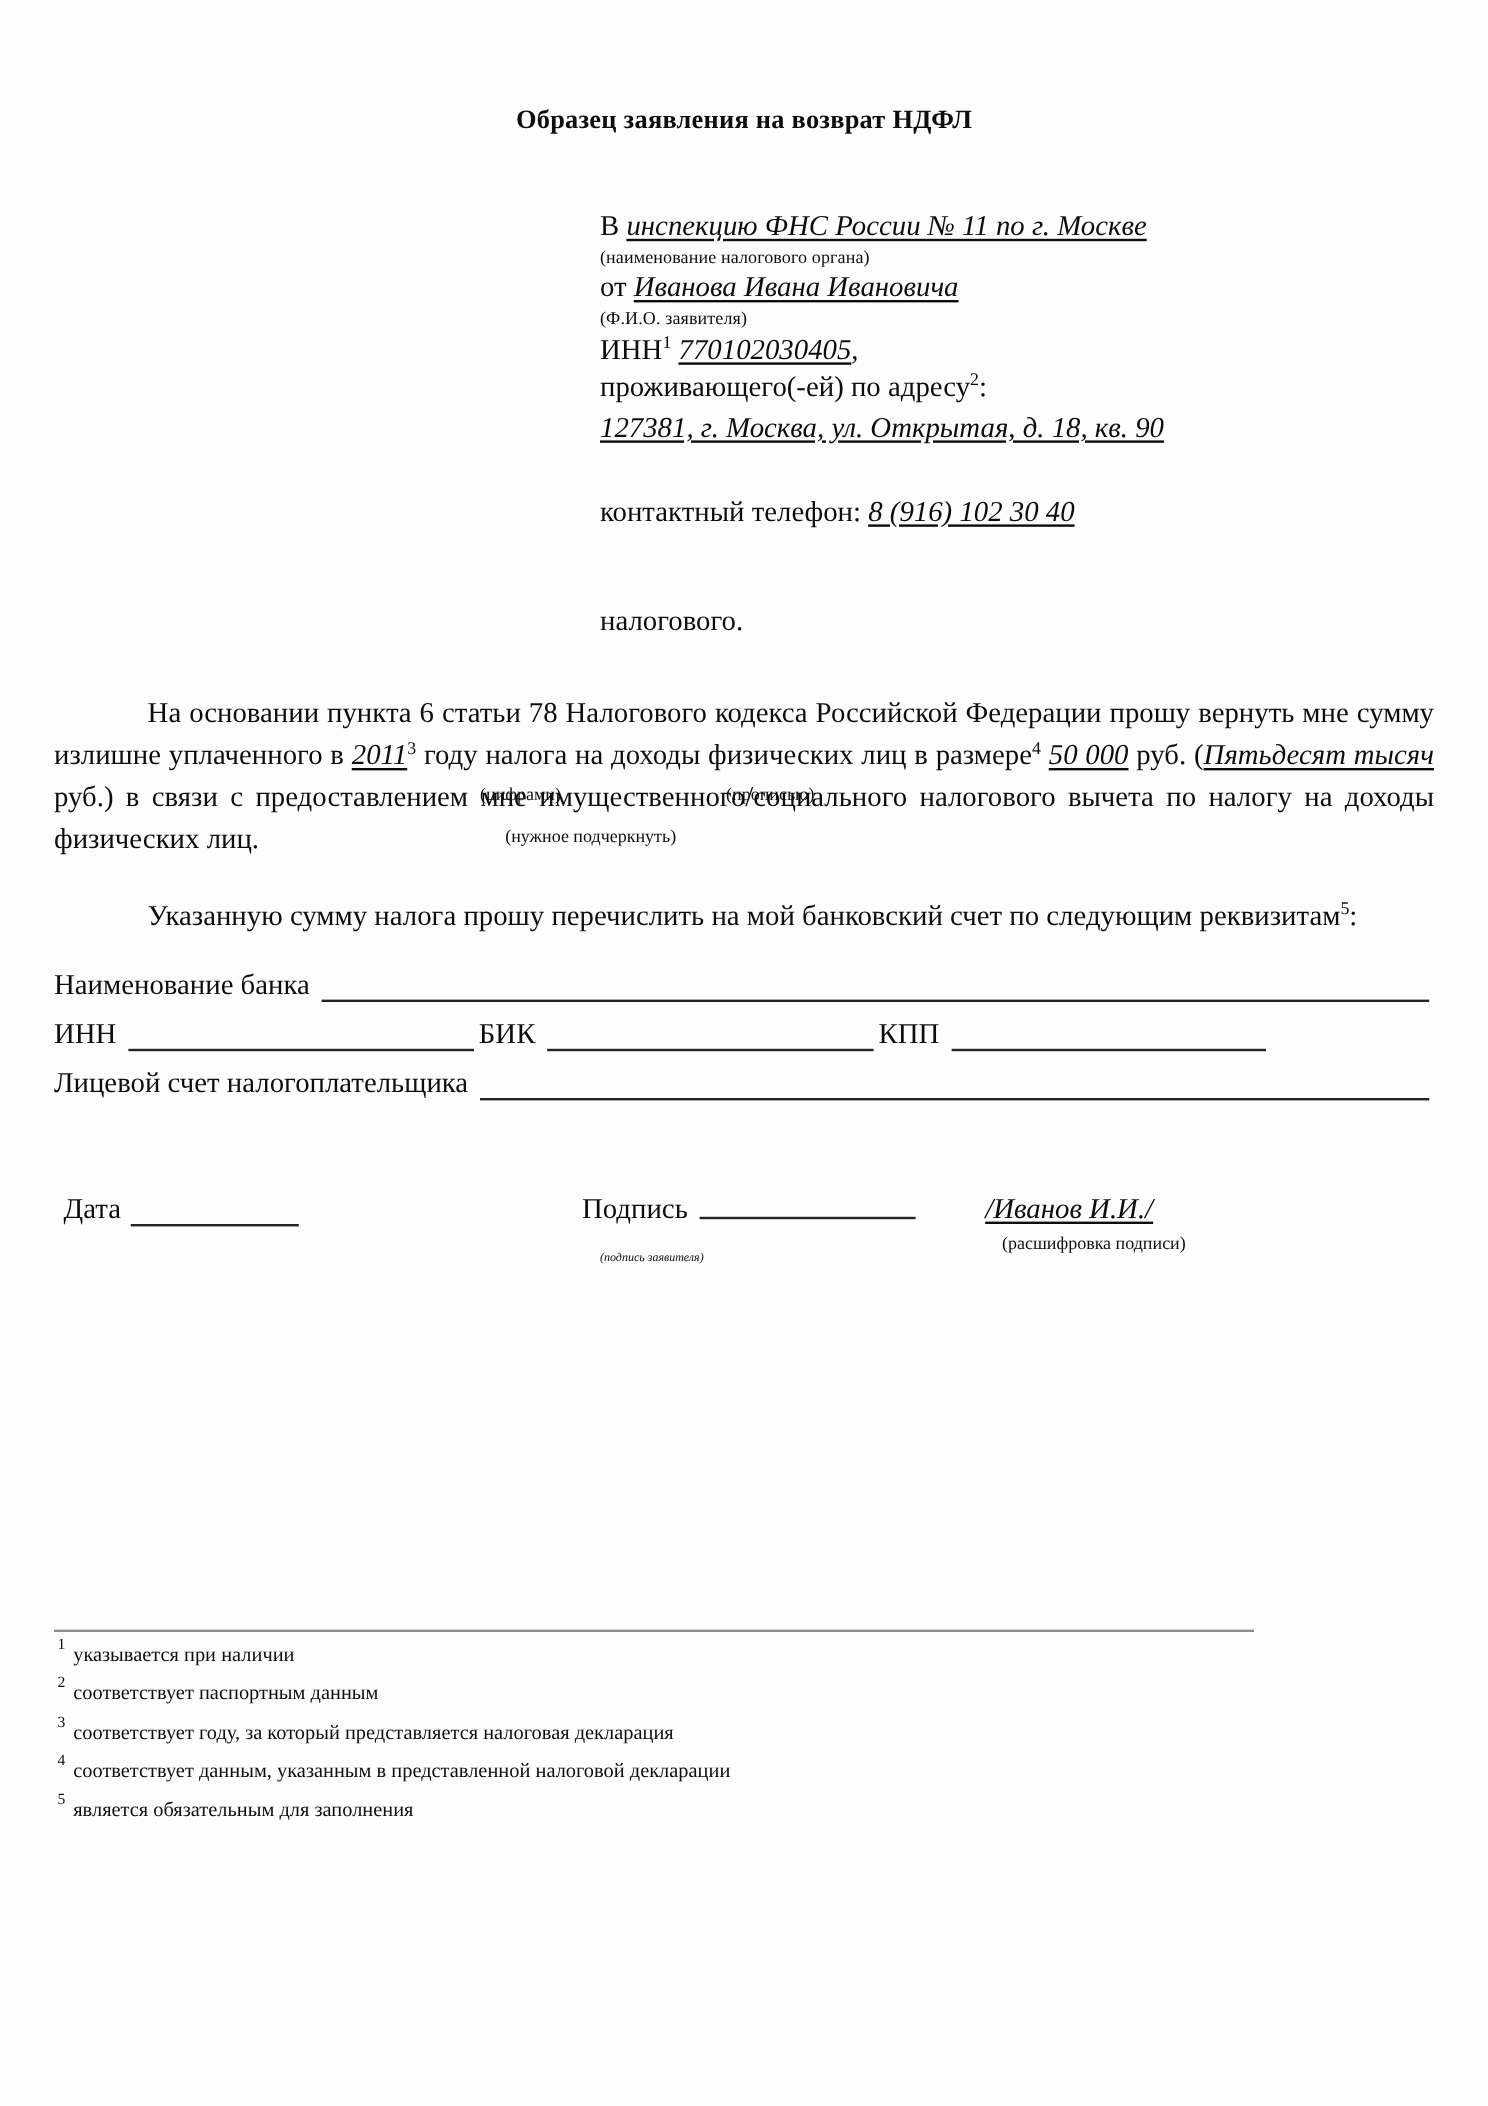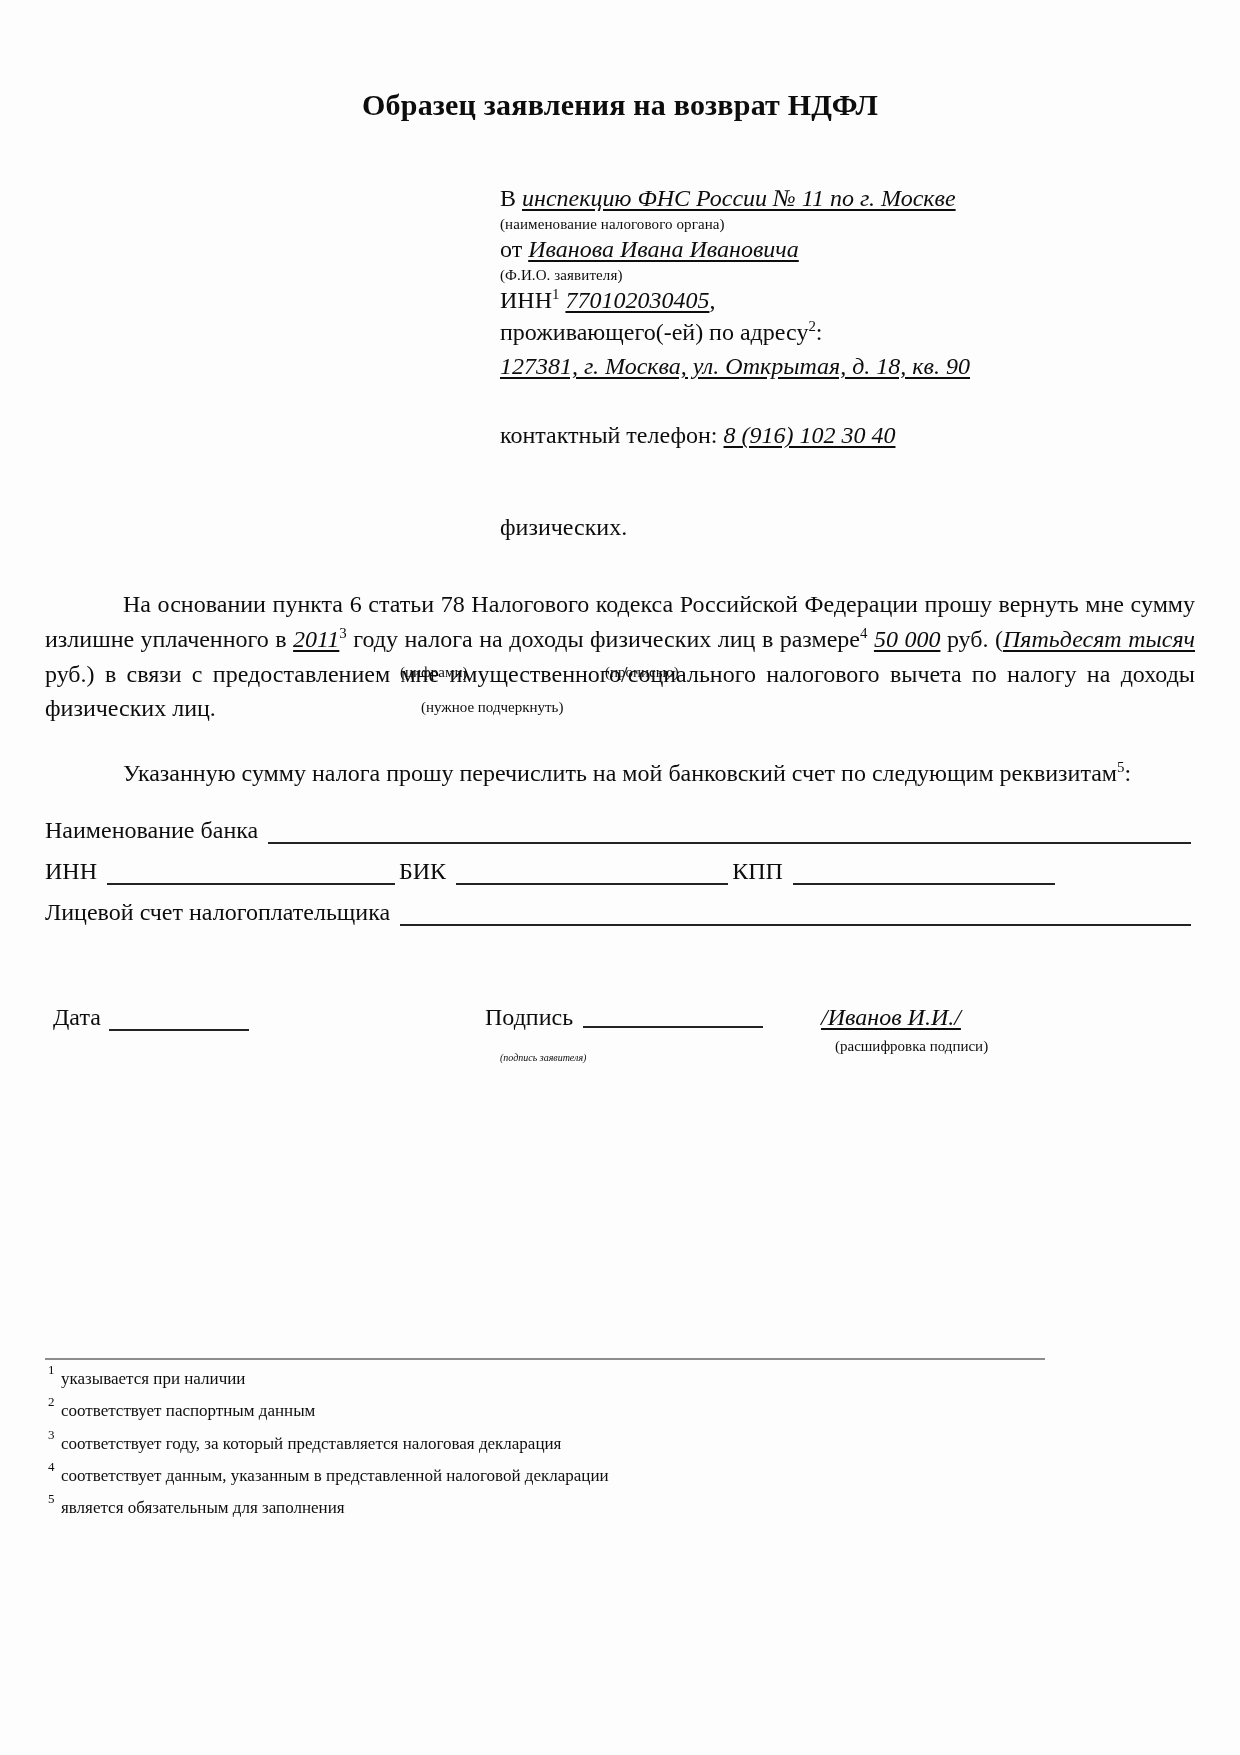--- a/index.html
+++ b/index.html
@@ -23,21 +23,21 @@
     width: 1240px;
     height: 1755px;
     background: #fdfdfd;
     box-sizing: border-box;
     padding: 0 45px;
   }
 
   
   .doc-title {
     text-align: center;
-    font-size: 30px;
+    font-size: 22px;
     font-weight: bold;
     letter-spacing: 0.2px;
     margin-top: 88px;
     margin-bottom: 0;
     line-height: 1.1;
   }
 
   
   .header-block {
     margin-top: 62px;
@@ -150,21 +150,21 @@
   .sign-date .rule-short {
     border-bottom: 2px solid #232323;
     width: 140px;
     height: 19px;
     margin-left: 8px;
   }
   .sign-podpis {
     position: absolute;
     left: 440px; top: 0;
     display: flex;
-    align-items: center;
+    align-items: flex-start;
   }
   .sign-podpis .rule-short {
     border-bottom: 2px solid #232323;
     width: 180px;
     height: 19px;
     margin-left: 10px;
   }
   .sign-name {
     position: absolute;
     left: 776px; top: 0;
@@ -227,21 +227,21 @@
 
     <div class="hdr-line"><span>ИНН</span><span class="sup">1</span><span>&nbsp;</span><span class="fill">770102030405</span><span>,</span></div>
 
     <div class="hdr-line"><span>проживающего(-ей) по адресу</span><span class="sup">2</span><span>:</span></div>
 
     <div><span class="addr-line">127381, г. Москва, ул. Открытая, д. 18, кв. 90</span></div>
 
     <div class="phone-line"><span>контактный телефон: </span><span class="fill">8 (916) 102 30 40</span></div>
   </div>
 
-  <div class="zayavlenie">физических.</div>
+  <div class="zayavlenie">налогового.</div>
 
   <div class="body-wrap">
 
     <div class="para-block">
       <p class="para"><span>На основании пункта 6 статьи 78 Налогового кодекса Российской Федерации прошу вернуть мне сумму излишне уплаченного в </span><span class="fill">2011</span><span class="sup">3</span><span> году налога на доходы физических лиц в размере</span><span class="sup">4</span><span>&nbsp;</span><span class="fill">50 000</span><span> руб. (</span><span class="fill">Пятьдесят тысяч</span><span> руб.) в связи с предоставлением мне </span><span>имущественного/социального</span><span> налогового вычета по налогу на доходы физических лиц.</span></p>
 
       <span class="minicap" style="left:355px; top:78px;">(цифрами)</span>
       <span class="minicap" style="left:560px; top:78px;">(прописью)</span>
       <span class="minicap" style="left:376px; top:113px;">(нужное подчеркнуть)</span>
     </div>

